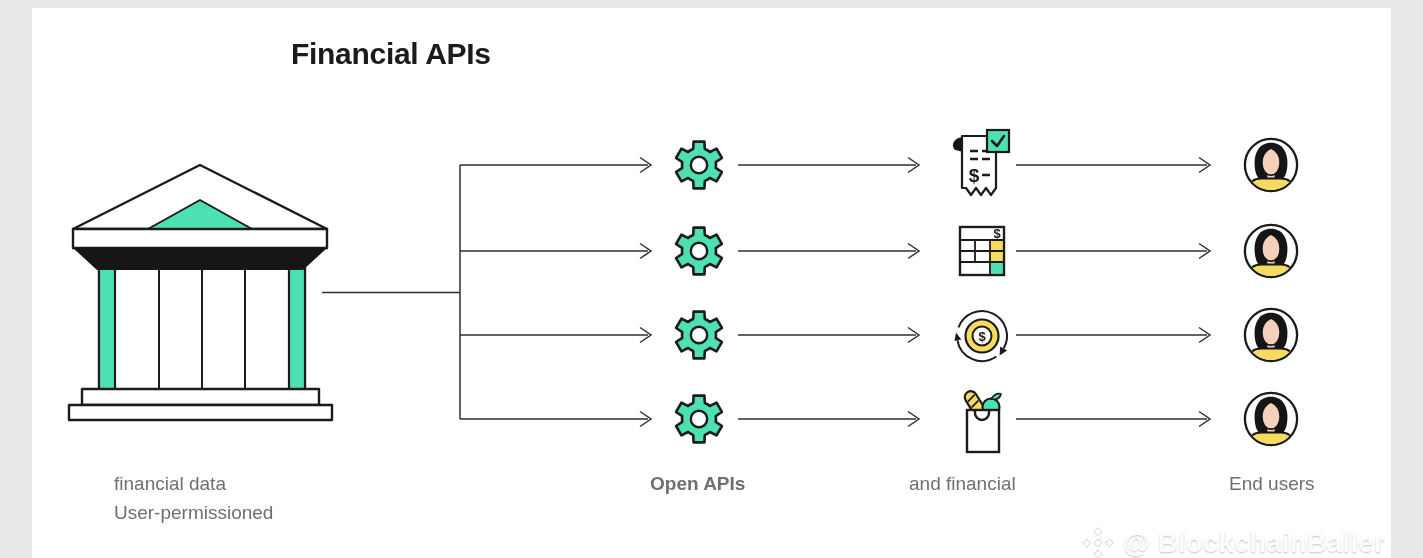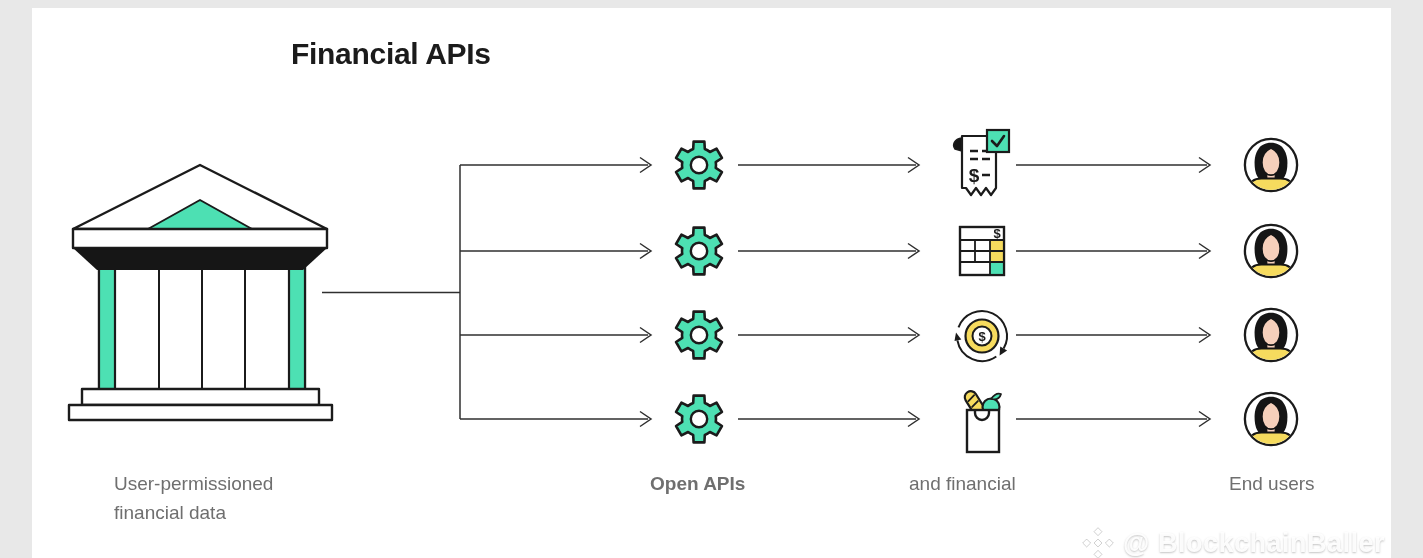--- a/index.html
+++ b/index.html
@@ -178,22 +178,22 @@
       <use href="#avatar"></use>
     </svg>
   <svg class="abs" style="left:1210px;top:298px" width="58" height="58" viewBox="0 0 60 60">
       <use href="#avatar"></use>
     </svg>
   <svg class="abs" style="left:1210px;top:382px" width="58" height="58" viewBox="0 0 60 60">
       <use href="#avatar"></use>
     </svg>
 
   <div class="stage-label lbl-source">
+    <span>financial data</span>
     <span>User-permissioned</span>
-    <span>financial data</span>
   </div>
   <div class="stage-label lbl-apis">
     <span>Open APIs</span>
   </div>
   <div class="stage-label lbl-apps">
     <span>and financial</span>
   </div>
   <div class="stage-label lbl-users">
     <span>End users</span>
   </div>

